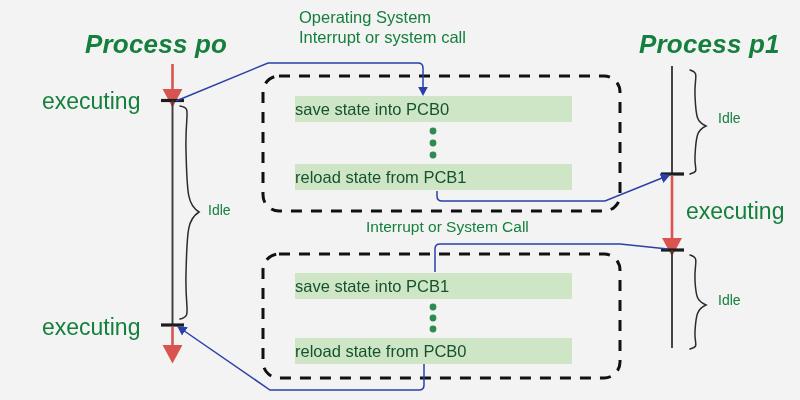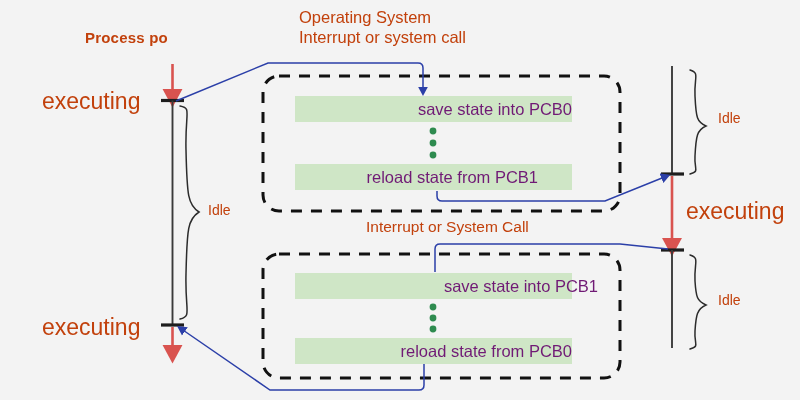--- a/index.html
+++ b/index.html
@@ -20,48 +20,49 @@
   }
   svg.canvas {
     position: absolute;
     top: 0;
     left: 0;
     width: 800px;
     height: 400px;
   }
   .lbl {
     position: absolute;
-    color: #c2410c;
+    color: #15803d;
     white-space: pre;
     line-height: 1.18;
   }
   .process-title {
-    font-size: 15px;
+    font-size: 26px;
     font-weight: bold;
     letter-spacing: 0.2px;
+    font-style: italic;
   }
   .side-label {
     font-size: 23px;
   }
   .idle-label {
     font-size: 14px;
   }
   .os-caption {
     font-size: 16.5px;
     text-align: center;
   }
   .sys-caption {
     font-size: 15.5px;
     text-align: center;
   }
   .step-text {
     position: absolute;
     font-size: 16.5px;
-    color: #701a75;
-    text-align: right;
+    color: #14532d;
+    text-align: left;
     line-height: 26px;
     white-space: pre;
   }
 </style>
 </head>
 <body>
 
 <div id="diagram">
 
   <svg class="canvas" viewBox="0 0 800 400">
@@ -135,20 +136,21 @@
 
     <path d="M437,191 L 437,196 Q 437,201 442,201 L 605,201 L 667,176" fill="none" stroke="#2b3fa8" stroke-width="1.5" marker-end="url(#blueArrowEnd)"></path>
 
     <path d="M668,249 L 620,244 L 440,244 Q 435,244 435,249 L 435,272" fill="none" stroke="#2b3fa8" stroke-width="1.5"></path>
 
     <path d="M424,364 L 424,385 Q 424,390 419,390 L 270,390 L 180,328" fill="none" stroke="#2b3fa8" stroke-width="1.5" marker-end="url(#blueArrowEnd)"></path>
   </svg>
 
   <div class="lbl process-title" style="left:85px; top:29px;">Process po</div>
 
+  <div class="lbl process-title" style="left:639px; top:29px;">Process p1</div>
 
   <div class="lbl os-caption" style="left:299px; top:8px;">Operating System</div>
   <div class="lbl os-caption" style="left:299px; top:28px;">Interrupt or system call</div>
 
   <div class="lbl sys-caption" style="left:366px; top:218px;">Interrupt or System Call</div>
 
   <div class="lbl side-label" style="left:42px; top:88px;">executing</div>
 
   <div class="lbl side-label" style="left:42px; top:314px;">executing</div>
 

